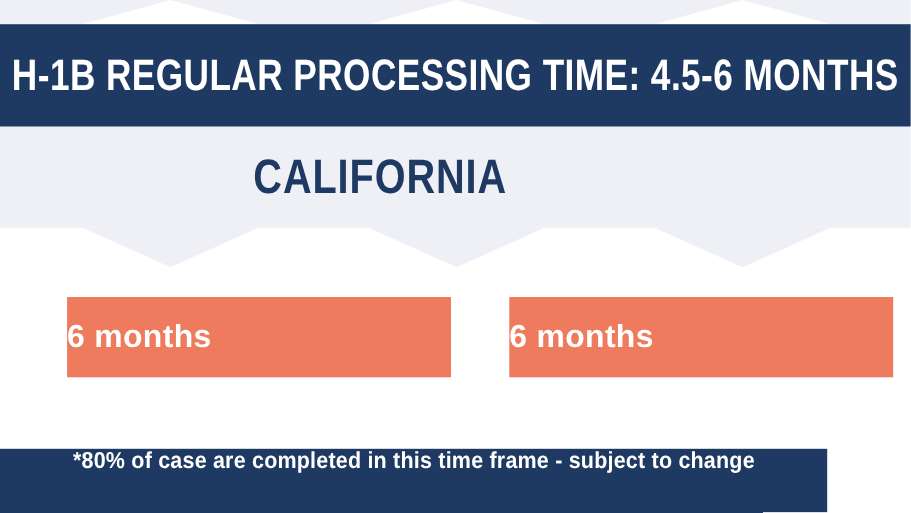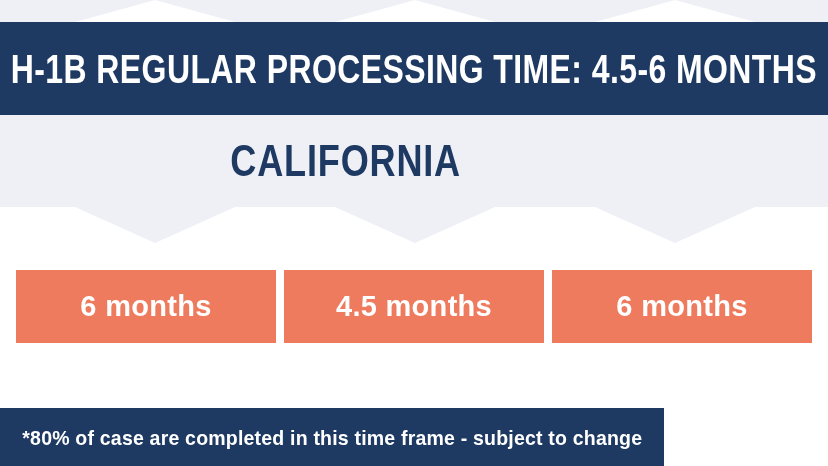--- a/index.html
+++ b/index.html
@@ -122,42 +122,42 @@
     width: 796px;
     height: 73px;
     display: flex;
     gap: 8px;
   }
   .value-box {
     flex: 1 1 0;
     background: #ee7b5d;
     display: flex;
     align-items: center;
-    justify-content: center;
+    justify-content: flex-start;
+    margin-left: 45px;
   }
   .value-text {
     color: #ffffff;
     font-family: "Liberation Sans", sans-serif;
     font-weight: bold;
     font-size: 29px;
     letter-spacing: 0.3px;
     white-space: nowrap;
     line-height: 1;
   }
 
   
   .footer-bar {
     position: absolute;
     left: 0;
     top: 408px;
-    width: 664px;
+    width: 752px;
     height: 58px;
     background: #1e3a62;
     display: flex;
-    align-items: center;
     justify-content: center;
   }
   .footer-text {
     color: #ffffff;
     font-family: "Liberation Sans Narrow", "Liberation Sans", sans-serif;
     font-weight: bold;
     font-size: 21px;
     letter-spacing: 0.2px;
     transform: scaleX(0.93);
     transform-origin: center center;
@@ -190,23 +190,20 @@
     <div class="state-cell">
       <div class="state-name">CALIFORNIA</div>
     </div>
   </div>
 
   <div class="values-row">
     <div class="value-box">
       <div class="value-text">6 months</div>
     </div>
     <div class="value-box">
-      <div class="value-text">4.5 months</div>
-    </div>
-    <div class="value-box">
       <div class="value-text">6 months</div>
     </div>
   </div>
 
   <div class="footer-bar">
     <div class="footer-text">*80% of case are completed in this time frame - subject to change</div>
   </div>
 
 </div>
 

